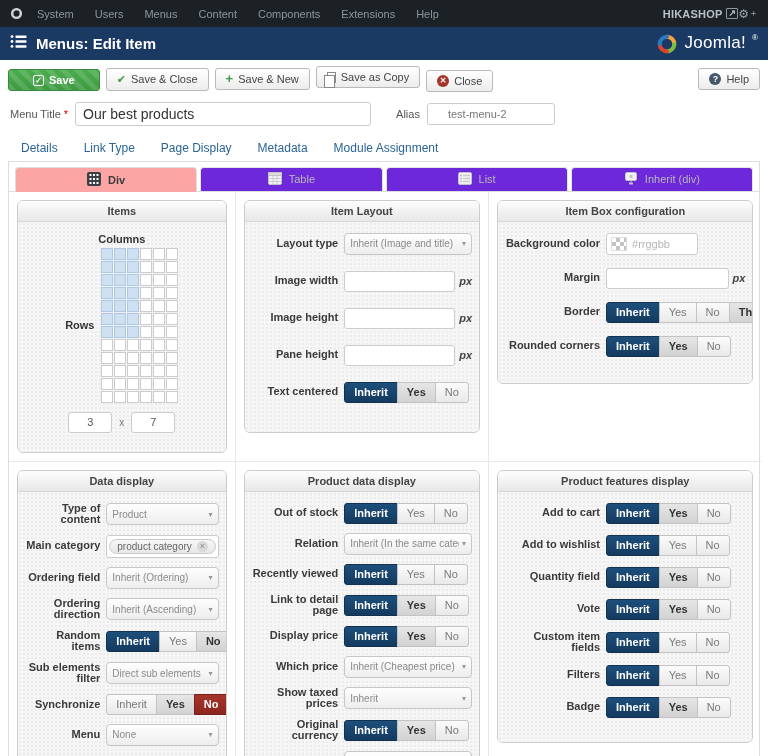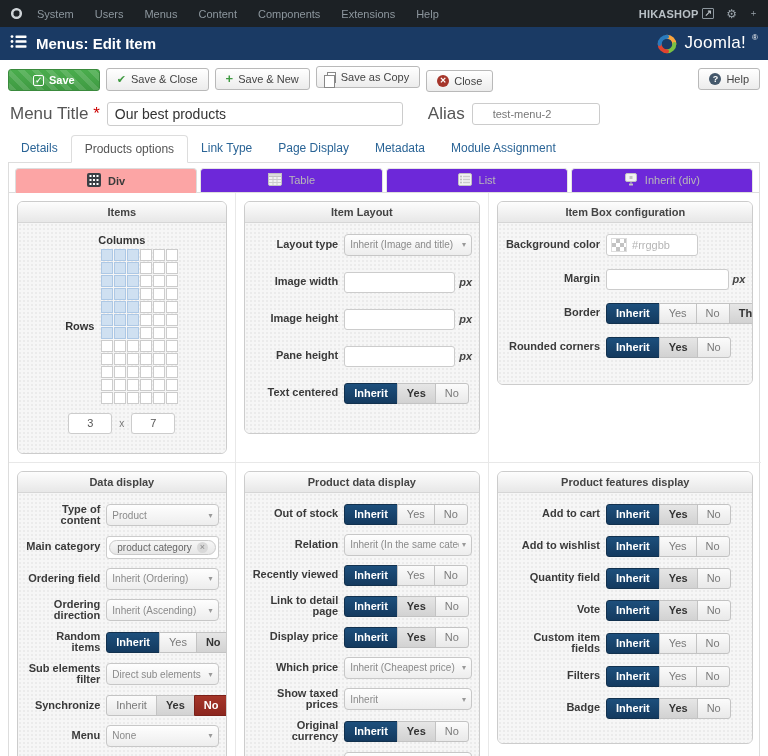--- a/index.html
+++ b/index.html
@@ -4,21 +4,21 @@
 <style>
   * { box-sizing: border-box; margin: 0; padding: 0; }
   html,body { width:768px; }
   body { font-family:"Liberation Sans", sans-serif; background:#fff; color:#333; }
 
   
   .adminbar { height:27px; background:#1c2125; display:flex; align-items:center; padding:0 10px; font-size:11px; }
   .adminbar .jicon { margin-right:14px; display:flex; align-items:center; }
   .admin-menu { display:flex; align-items:center; }
   .admin-menu-item { color:#8d979e; margin-right:21px; cursor:pointer; }
-  .adminbar .right { margin-left:auto; display:flex; align-items:center; gap:12px; color:#9aa3aa; }
+  .adminbar .right { margin-left:auto; display:flex; align-items:center; color:#9aa3aa; }
   .sitename { color:#b9c1c6; font-weight:bold; letter-spacing:.2px; display:flex; align-items:center; gap:4px; cursor:pointer; }
   .ext { font-size:9px; border:1px solid #8d979e; border-radius:1px; padding:0 1px; line-height:9px; }
   .gear { font-size:12px; cursor:pointer; }
   .plus-mini { font-size:9px; cursor:pointer; }
 
   
   .titlebar { height:33px; background:#1a3a64; display:flex; align-items:center; padding:0 10px; }
   .pagetitle { color:#fff; font-size:15px; font-weight:bold; margin-left:9px; }
   .brand { margin-left:auto; display:flex; align-items:flex-start; gap:6px; color:#fff; }
   .brand-text { font-size:17px; letter-spacing:.3px; }
@@ -35,21 +35,21 @@
   .ic-save { width:11px; height:11px; border:1px solid #fff; border-radius:2px; color:#fff; font-size:8px; line-height:9px; text-align:center; }
   .ic-check { color:#3f9a41; font-size:11px; }
   .ic-plus { color:#3f9a41; font-size:13px; font-weight:bold; line-height:10px; }
   .ic-copy { width:9px; height:11px; border:1px solid #888; background:#fff; position:relative; }
   .ic-copy::after { content:''; position:absolute; left:-4px; top:2px; width:9px; height:11px; border:1px solid #888; background:#fff; }
   .ic-cancel { width:12px; height:12px; border-radius:50%; background:#a5352a; color:#fff; font-size:8px; line-height:12px; text-align:center; font-weight:bold; }
   .ic-help { width:12px; height:12px; border-radius:50%; background:#44586b; color:#fff; font-size:9px; line-height:12px; text-align:center; font-weight:bold; }
 
   
   .formrow { display:flex; align-items:center; padding:5px 10px 9px; gap:7px; }
-  .flabel { font-size:17px; color:#555; }
+  .flabel { font-size:11px; color:#555; }
   .star { color:#c00; }
   .main-title { width:296px; height:24px; border:1px solid #ccc; border-radius:3px; font-size:14px; padding:2px 7px; color:#333; font-family:"Liberation Sans",sans-serif; }
   .alias-label { margin-left:18px; }
   .alias-input { width:128px; height:22px; border:1px solid #ccc; border-radius:3px; font-size:11px; padding:2px 20px; color:#777; font-family:"Liberation Sans",sans-serif; }
 
   
   .tabs { display:flex; margin:0 8px; border-bottom:1px solid #ddd; font-size:12px; }
   .tab { padding:6px 13px; color:#2a6496; cursor:pointer; }
   .tab.active { background:#fff; border:1px solid #ddd; border-bottom-color:#fff; border-radius:4px 4px 0 0; color:#555; margin-bottom:-1px; }
 
@@ -204,21 +204,20 @@
   <span class="flabel">
     <span>Menu Title</span> <span class="star">*</span>
   </span>
   <input class="main-title" value="Our best products" style="">
   <span class="flabel alias-label">Alias</span>
   <input class="alias-input" value="test-menu-2" style="">
 </div>
 
 <div class="tabs" id="main-tabs">
     <span class="tab">Details</span>
-    <span class="tab active">Products options</span>
     <span class="tab">Link Type</span>
     <span class="tab">Page Display</span>
     <span class="tab">Metadata</span>
     <span class="tab">Module Assignment</span>
   </div>
 
 <div class="content">
   <div class="subtabs" id="subtabs">
       <div class="subtab active">
         <span><svg width="14" height="14" viewBox="0 0 14 14">

